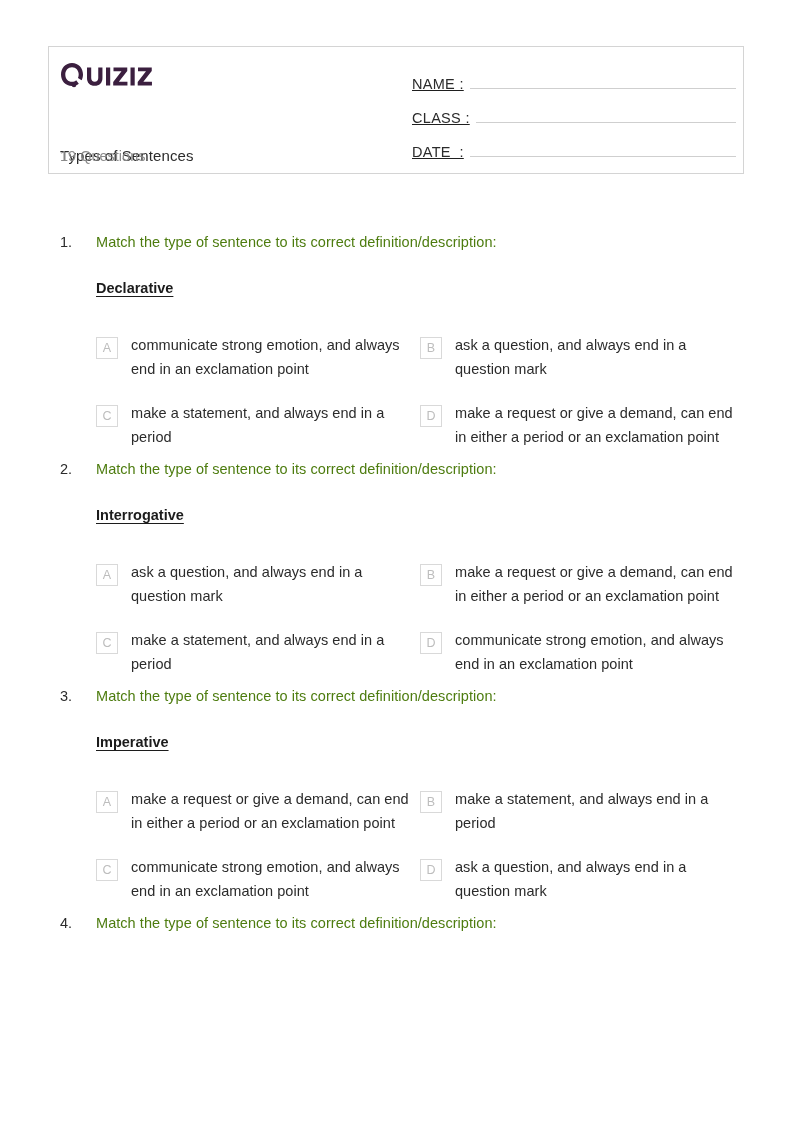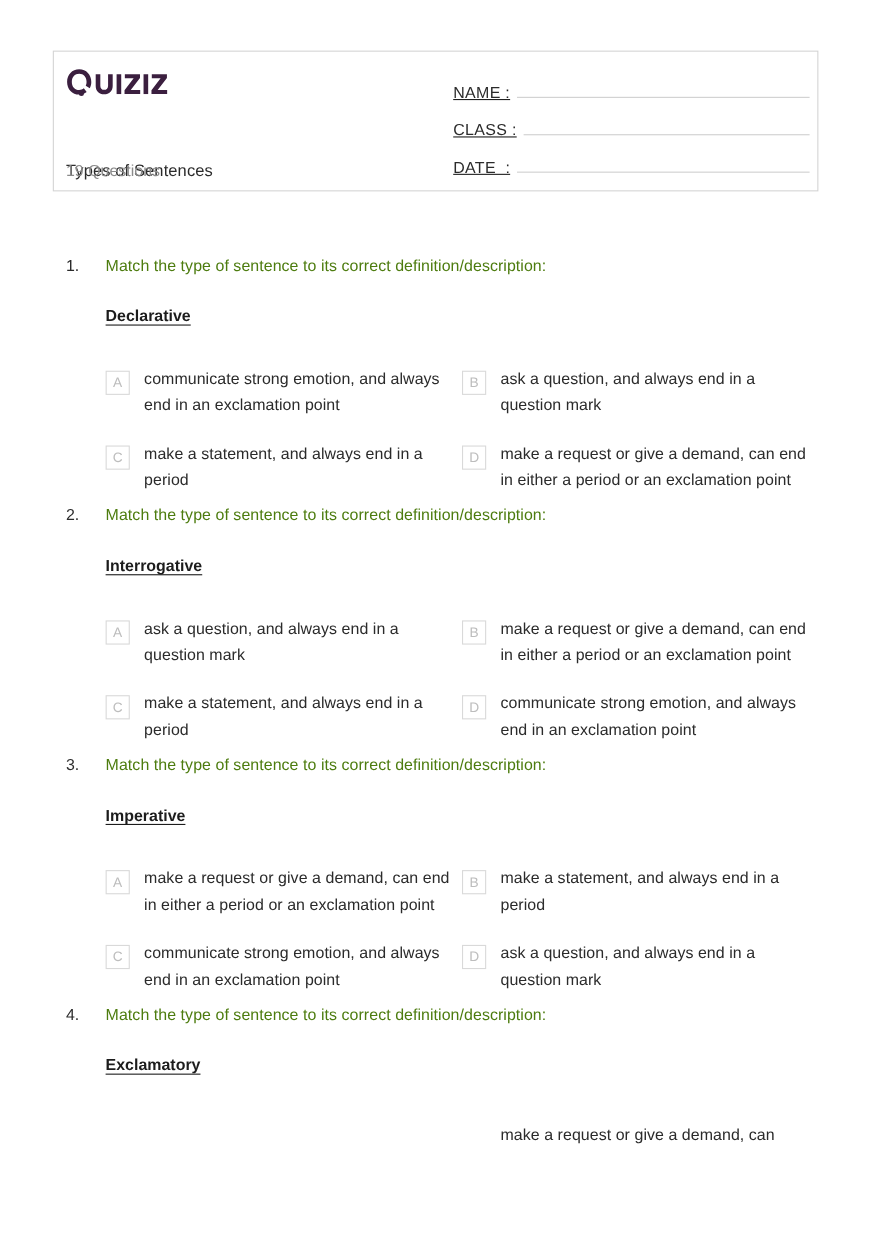--- a/index.html
+++ b/index.html
@@ -278,28 +278,15 @@
       <div class="option row-gap">
         <span class="opt-letter">D</span>
         <span class="opt-text">ask a question, and always end in a question mark</span>
       </div>
     </div>
   </div>
 
   <div class="question">
     <span class="q-number">4.</span>
     <div class="q-prompt">Match the type of sentence to its correct definition/description:</div>
-    <div class="q-term-wrap">
-      <span class="q-term">Exclamatory</span>
-    </div>
-    <div class="options">
-      <div class="option">
-        <span class="opt-letter" style="visibility:hidden">A</span>
-        <span class="opt-text"></span>
-      </div>
-      <div class="option">
-        <span class="opt-letter" style="visibility:hidden"></span>
-        <span class="opt-text">make a request or give a demand, can</span>
-      </div>
-    </div>
   </div>
 
 </div>
 
 </body></html>

